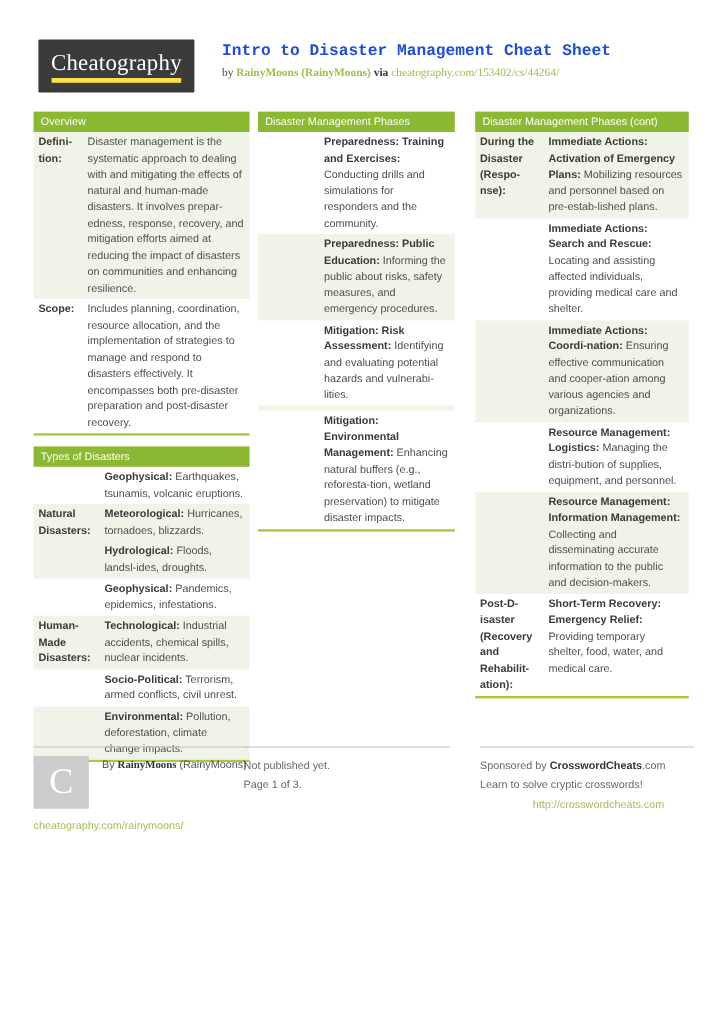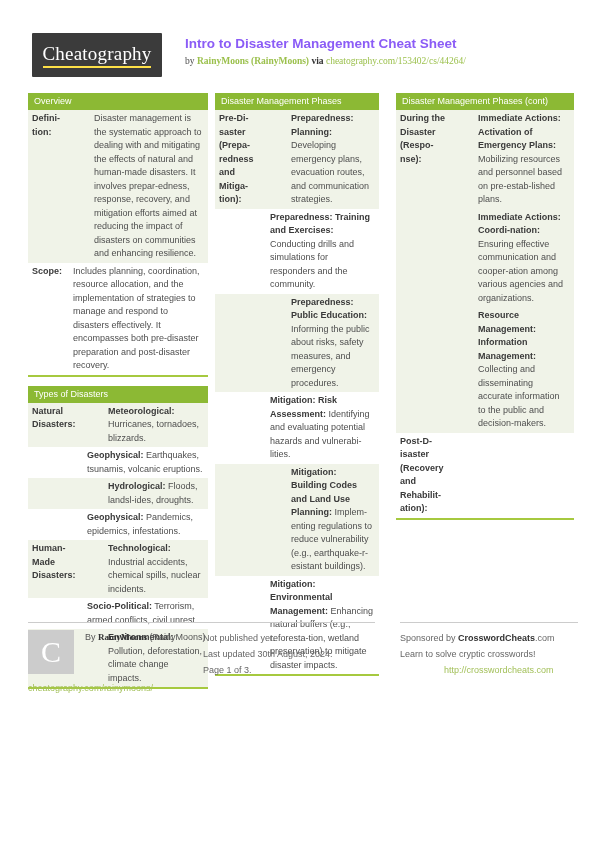--- a/index.html
+++ b/index.html
@@ -1,36 +1,36 @@
 <!DOCTYPE html>
 <html><head>
 <meta charset="utf-8">
 <style>
   html,body{margin:0;padding:0;background:#ffffff;}
   body{width:600px;height:849px;position:relative;font-family:"Liberation Sans",sans-serif;-webkit-font-smoothing:antialiased;}
 
   
   .logo-box{position:absolute;left:32px;top:33px;width:130px;height:44px;background:#3b3b3b;display:flex;align-items:center;justify-content:center;border-radius:1px;}
-  .logo-text{font-family:"Liberation Serif",serif;color:#ffffff;font-size:19px;letter-spacing:.2px;border-bottom:2px solid #fde047;padding-bottom:1px;}
-  .page-title{position:absolute;left:185px;top:36px;font-family:Liberation Sans, sans-serif;font-weight:bold;font-size:13.5px;color:#8b5cf6;}
+  .logo-text{font-family:"Liberation Serif",serif;color:#ffffff;font-size:19px;letter-spacing:.2px;border-bottom:4px solid #fde047;padding-bottom:1px;}
+  .page-title{position:absolute;left:185px;top:36px;font-family:Liberation Mono, monospace;font-weight:bold;font-size:13.5px;color:#1d4ed8;}
   .byline{position:absolute;left:185px;top:56px;font-family:"Liberation Serif",serif;font-size:9.5px;color:#4a4a4a;text-align:right;}
   .byline .glink{color:#9bc04c;font-weight:bold;text-decoration:none;}
   .byline .glink.plain{font-weight:normal;}
   .byline .via{font-weight:bold;color:#333;}
 
   
   .col{position:absolute;top:93px;}
   .col1{left:28px;width:180px;}
   .col2{left:215px;width:164px;}
   .col3{left:396px;width:178px;}
 
   .section{border-bottom:2px solid #a6c93f;margin-bottom:9px;}
   .sec-header{background:#8cb934;color:#ffffff;font-weight:normal;font-size:9px;line-height:9px;padding:4px 6px;}
   .row{display:flex;font-size:9px;line-height:13.5px;color:#4e4e4e;}
-  .row.tint{background:#f0f3e8;gap:21px;}
+  .row.tint{background:#f0f3e8;}
   .lbl{flex:none;font-weight:bold;color:#3a3a3a;padding:2px 0 2px 4px;}
   .lw34 .lbl{width:34px;}
   .lw48 .lbl{width:48px;}
   .lw44 .lbl{width:44px;}
   .lw50 .lbl{width:50px;}
   .txt{flex:1;padding:2px 5px 2px 7px;}
   .txt .b{font-weight:bold;color:#3a3a3a;}
 
   
   .fcol{position:absolute;top:622px;border-top:1px solid #cccccc;padding-top:7px;font-size:9px;color:#666;}
@@ -64,27 +64,27 @@
       <div class="txt"><span class="b"></span><span>Disaster management is the systematic approach to dealing with and mitigating the effects of natural and human-made disasters. It involves prepar-edness, response, recovery, and mitigation efforts aimed at reducing the impact of disasters on communities and enhancing resilience.</span></div>
     </div>
     <div class="row">
       <div class="lbl">Scope:</div>
       <div class="txt"><span class="b"></span><span>Includes planning, coordination, resource allocation, and the implementation of strategies to manage and respond to disasters effectively. It encompasses both pre-disaster preparation and post-disaster recovery.</span></div>
     </div>
   </div>
 
   <div class="section lw48">
     <div class="sec-header">Types of Disasters</div>
+    <div class="row">
+      <div class="lbl"></div>
+      <div class="txt"><span class="b">Geophysical:</span><span> Earthquakes, tsunamis, volcanic eruptions.</span></div>
+    </div>
     <div class="row tint">
       <div class="lbl">Natural Disasters:</div>
       <div class="txt"><span class="b">Meteorological:</span><span> Hurricanes, tornadoes, blizzards.</span></div>
-    </div>
-    <div class="row">
-      <div class="lbl"></div>
-      <div class="txt"><span class="b">Geophysical:</span><span> Earthquakes, tsunamis, volcanic eruptions.</span></div>
     </div>
     <div class="row tint">
       <div class="lbl"></div>
       <div class="txt"><span class="b">Hydrological:</span><span> Floods, landsl-ides, droughts.</span></div>
     </div>
     <div class="row">
       <div class="lbl"></div>
       <div class="txt"><span class="b">Geophysical:</span><span> Pandemics, epidemics, infestations.</span></div>
     </div>
     <div class="row tint">
@@ -100,84 +100,87 @@
       <div class="txt"><span class="b">Environmental:</span><span> Pollution, deforestation, climate change impacts.</span></div>
     </div>
   </div>
 
 </div>
 
 <div class="col col2">
 
   <div class="section lw44">
     <div class="sec-header">Disaster Management Phases</div>
-    <div class="row tint">
-      <div class="lbl">Pre-Di-saster (Prepa-redness and Mitiga-tion):</div>
-      <div class="txt"><span class="b">Preparedness: Planning:</span><span> Developing emergency plans, evacuation routes, and communication strategies.</span></div>
-    </div>
     <div class="row">
       <div class="lbl"></div>
       <div class="txt"><span class="b">Preparedness: Training and Exercises:</span><span> Conducting drills and simulations for responders and the community.</span></div>
     </div>
     <div class="row tint">
       <div class="lbl"></div>
       <div class="txt"><span class="b">Preparedness: Public Education:</span><span> Informing the public about risks, safety measures, and emergency procedures.</span></div>
     </div>
     <div class="row">
       <div class="lbl"></div>
       <div class="txt"><span class="b">Mitigation: Risk Assessment:</span><span> Identifying and evaluating potential hazards and vulnerabi-lities.</span></div>
     </div>
     <div class="row tint">
       <div class="lbl"></div>
-      <div class="txt"><span class="b">Mitigation: Building Codes and Land Use Planning:</span><span> Implem-enting regulations to reduce vulnerability (e.g., earthquake-r-esistant buildings).</span></div>
     </div>
     <div class="row">
       <div class="lbl"></div>
       <div class="txt"><span class="b">Mitigation: Environmental Management:</span><span> Enhancing natural buffers (e.g., reforesta-tion, wetland preservation) to mitigate disaster impacts.</span></div>
     </div>
   </div>
 
 </div>
 
 <div class="col col3">
 
   <div class="section lw50">
     <div class="sec-header">Disaster Management Phases (cont)</div>
     <div class="row tint">
       <div class="lbl">During the Disaster (Respo-nse):</div>
       <div class="txt"><span class="b">Immediate Actions: Activation of Emergency Plans:</span><span> Mobilizing resources and personnel based on pre-estab-lished plans.</span></div>
     </div>
+    <div class="row">
+      <div class="lbl"></div>
+      <div class="txt"><span class="b">Immediate Actions: Search and Rescue:</span><span> Locating and assisting affected individuals, providing medical care and shelter.</span></div>
+    </div>
     <div class="row tint">
       <div class="lbl"></div>
       <div class="txt"><span class="b">Immediate Actions: Coordi-nation:</span><span> Ensuring effective communication and cooper-ation among various agencies and organizations.</span></div>
+    </div>
+    <div class="row">
+      <div class="lbl"></div>
+      <div class="txt"><span class="b">Resource Management: Logistics:</span><span> Managing the distri-bution of supplies, equipment, and personnel.</span></div>
     </div>
     <div class="row tint">
       <div class="lbl"></div>
       <div class="txt"><span class="b">Resource Management: Information Management:</span><span> Collecting and disseminating accurate information to the public and decision-makers.</span></div>
     </div>
     <div class="row">
       <div class="lbl">Post-D-isaster (Recovery and Rehabilit-ation):</div>
+      <div class="txt"><span class="b">Short-Term Recovery: Emergency Relief:</span><span> Providing temporary shelter, food, water, and medical care.</span></div>
     </div>
   </div>
 
 </div>
 
 <div class="fcol f1">
   <div class="f1-top">
     <div class="avatar">
         <span>C</span>
       </div>
     <div class="f1-by"><span>By </span><span class="bname">RainyMoons</span><span> (RainyMoons)</span></div>
   </div>
   <a class="flink">cheatography.com/rainymoons/</a>
 </div>
 
 <div class="fcol f2">
   <div class="fline">Not published yet.</div>
-  <div class="fline">Last updated 30th August, 2024.</div>
   <div class="fline">Page 1 of 3.</div>
 </div>
 
 <div class="fcol f3">
   <div class="fline"><span>Sponsored by </span><span class="bname">CrosswordCheats</span><span>.com</span></div>
   <div class="fline">Learn to solve cryptic crosswords!</div>
   <a class="flink">http://crosswordcheats.com</a>
 </div>
 
 </body></html>

